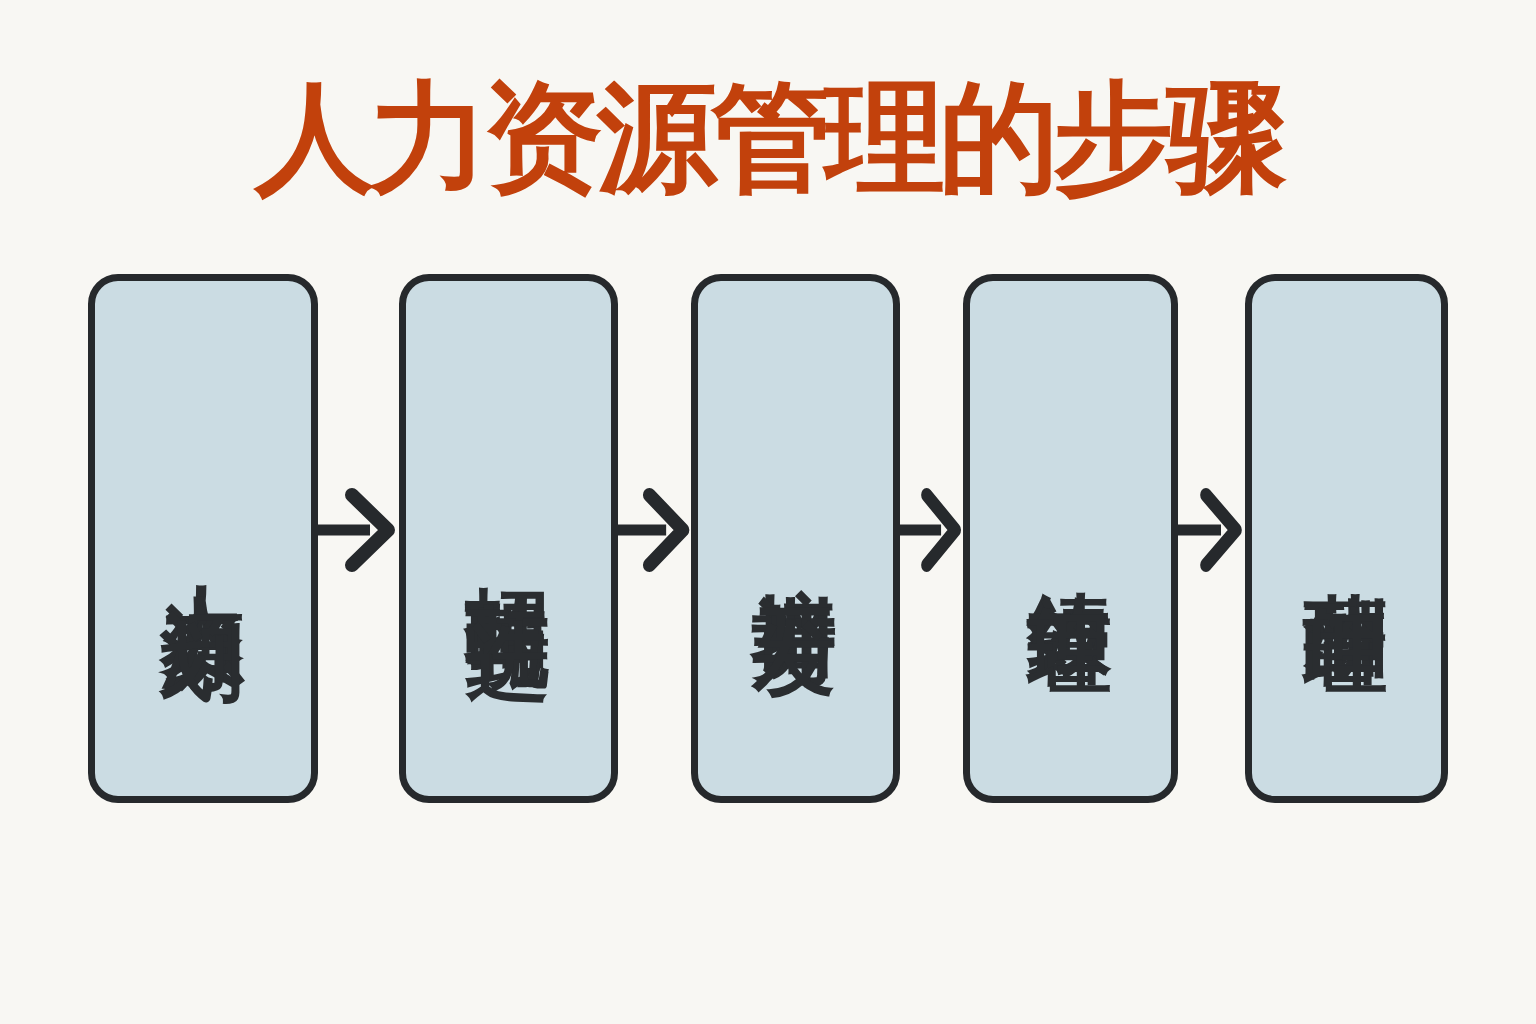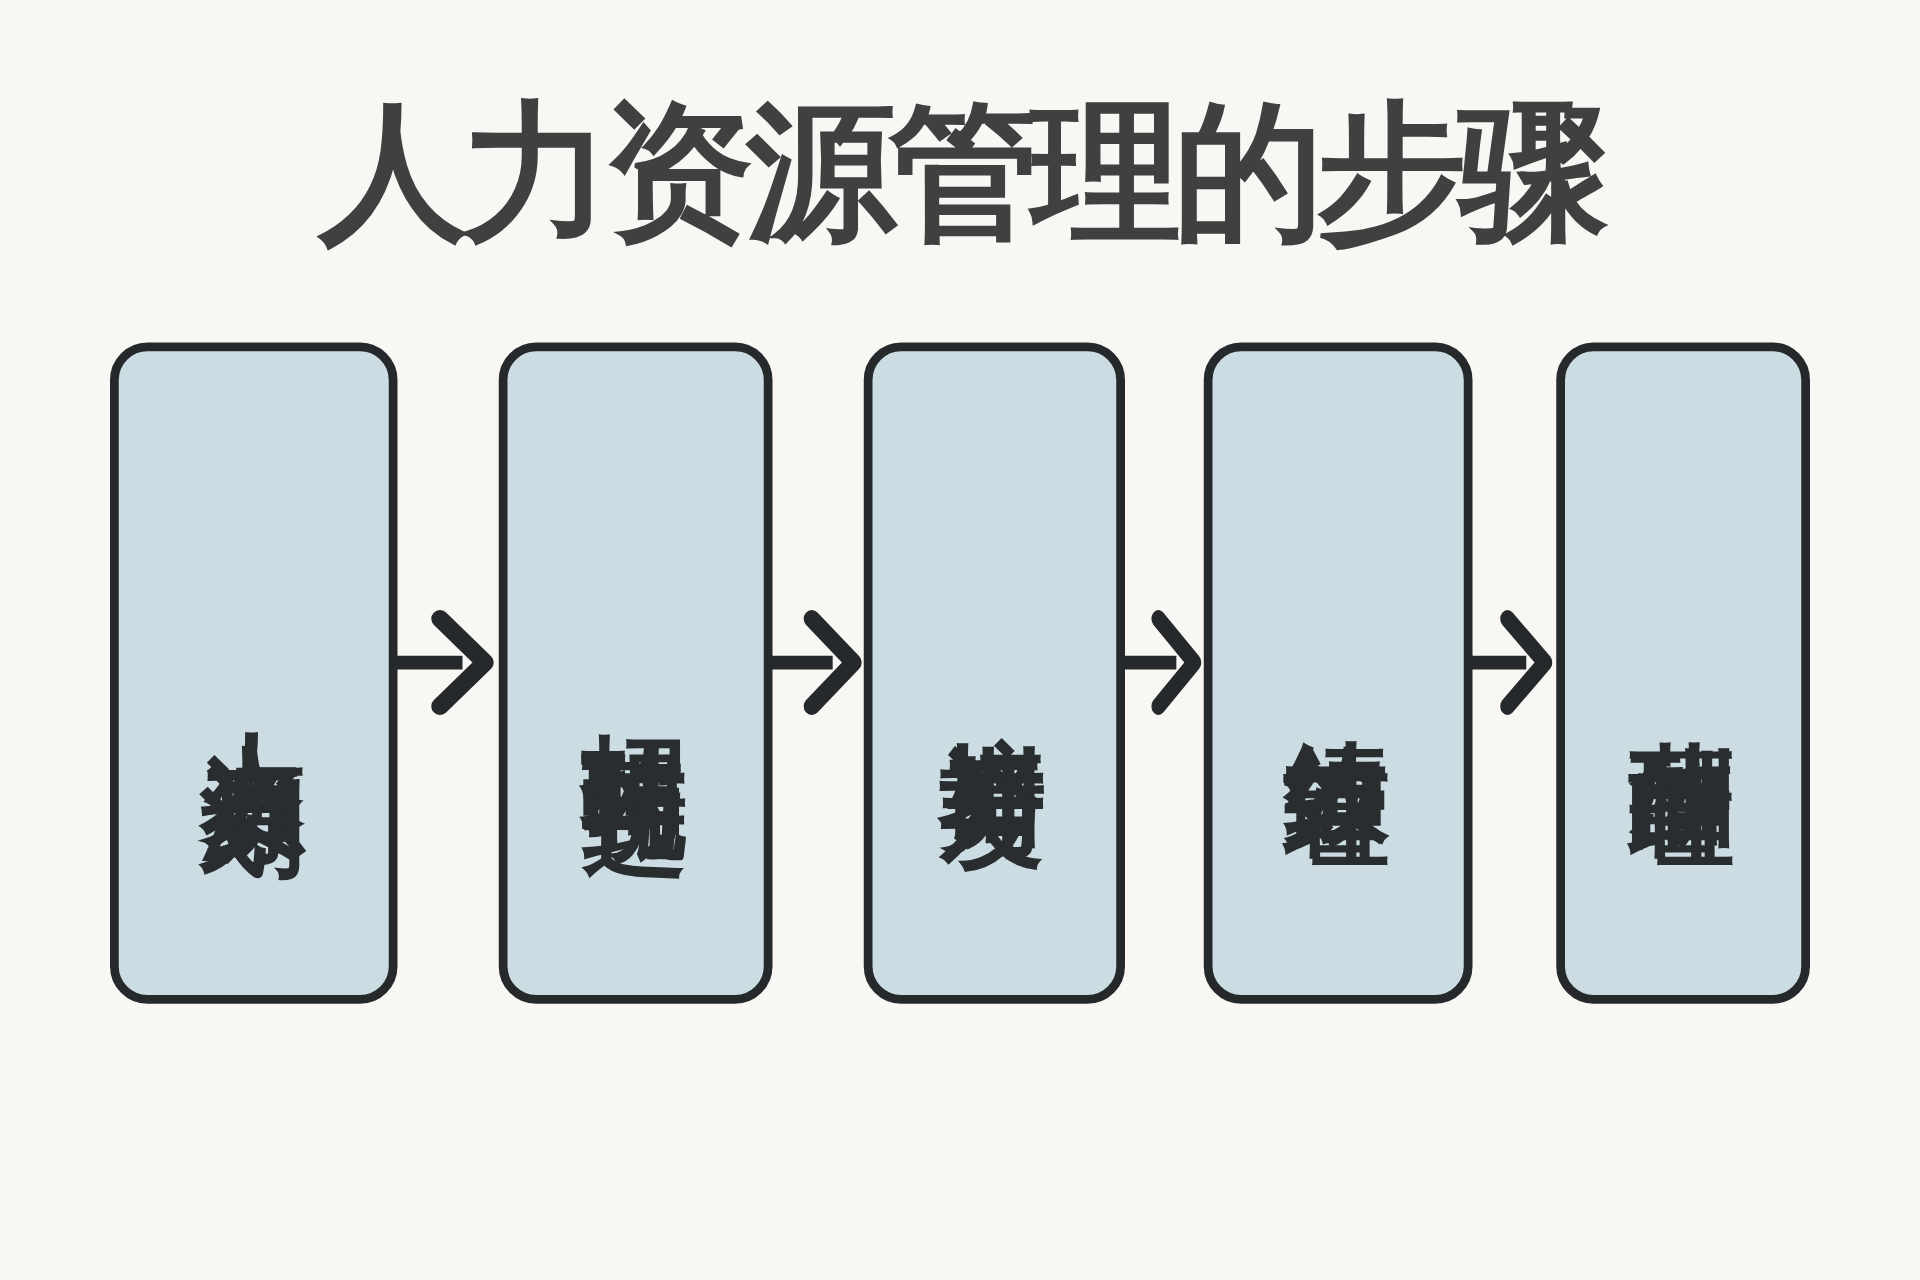--- a/index.html
+++ b/index.html
@@ -17,21 +17,21 @@
   }
   .title {
     position: absolute;
     left: 0;
     top: 58px;
     width: 100%;
     text-align: center;
     font-size: 120px;
     font-weight: 900;
     letter-spacing: -6px;
-    color: #404040;
+    color: #c2410c;
     white-space: nowrap;
   }
   .step-box {
     position: absolute;
     top: 274px;
     height: 529px;
     box-sizing: border-box;
     background: #cbdce3;
     border: 7px solid #26292c;
     border-radius: 30px;

